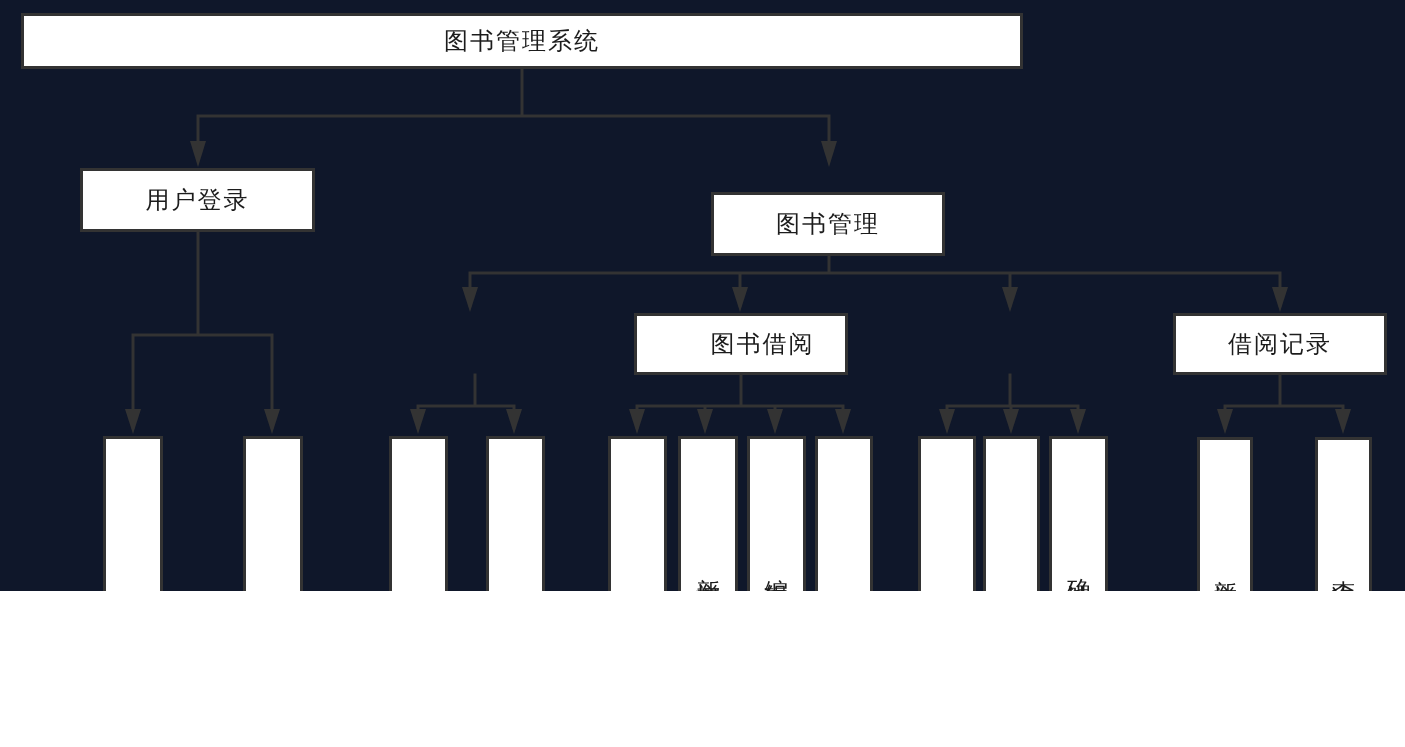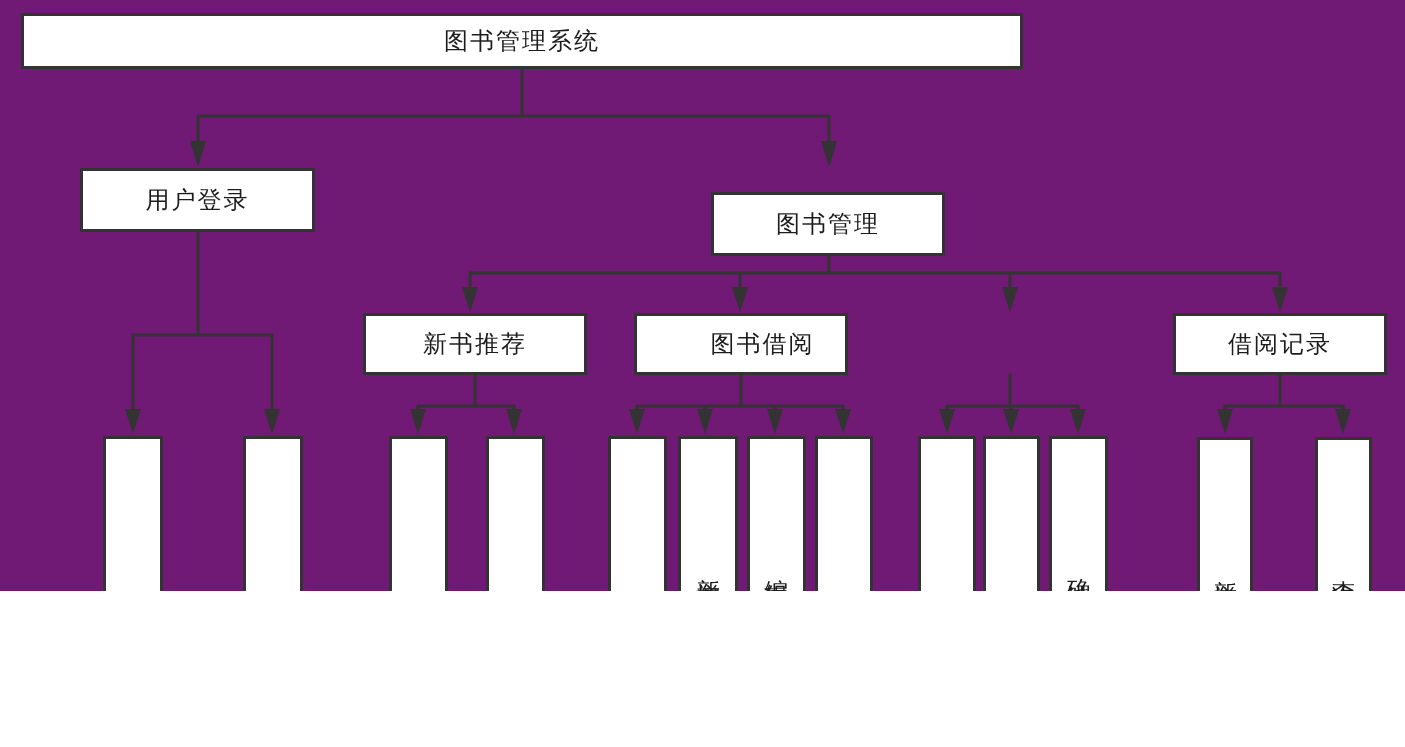--- a/index.html
+++ b/index.html
@@ -1,19 +1,19 @@
 <!DOCTYPE html>
 <html><head>
 <meta charset="utf-8">
 <style>
   html,body{margin:0;padding:0;background:#fff;}
   .stage{
     position:relative;
     width:1405px;height:591px;
-    background:#701a75;
+    background:#0f172a;
     font-family:"Liberation Sans","DejaVu Sans",sans-serif;
     overflow:hidden;
   }
   .connectors{position:absolute;left:0;top:0;width:1405px;height:747px;}
   .node{
     position:absolute;
     box-sizing:border-box;
     border:3px solid #333333;
     background:#ffffff;
     display:flex;
@@ -85,23 +85,20 @@
     <span class="lbl">图书管理系统</span>
   </div>
 
   <div class="node" style="left:80px;top:168px;width:235px;height:64px;">
     <span class="lbl">用户登录</span>
   </div>
   <div class="node" style="left:711px;top:168px;width:234px;height:64px;margin-top:24px;">
     <span class="lbl">图书管理</span>
   </div>
 
-  <div class="node" style="left:363px;top:313px;width:224px;height:62px;">
-    <span class="lbl">新书推荐</span>
-  </div>
   <div class="node" style="left:634px;top:313px;width:214px;height:62px;padding-left:43px;">
     <span class="lbl">图书借阅</span>
   </div>
   <div class="node" style="left:1173px;top:313px;width:214px;height:62px;">
     <span class="lbl">借阅记录</span>
   </div>
 
   <div class="node leaf" style="left:103px;top:436px;width:60px;height:300px;">
     <span class="lbl">用户登录</span>
   </div>

